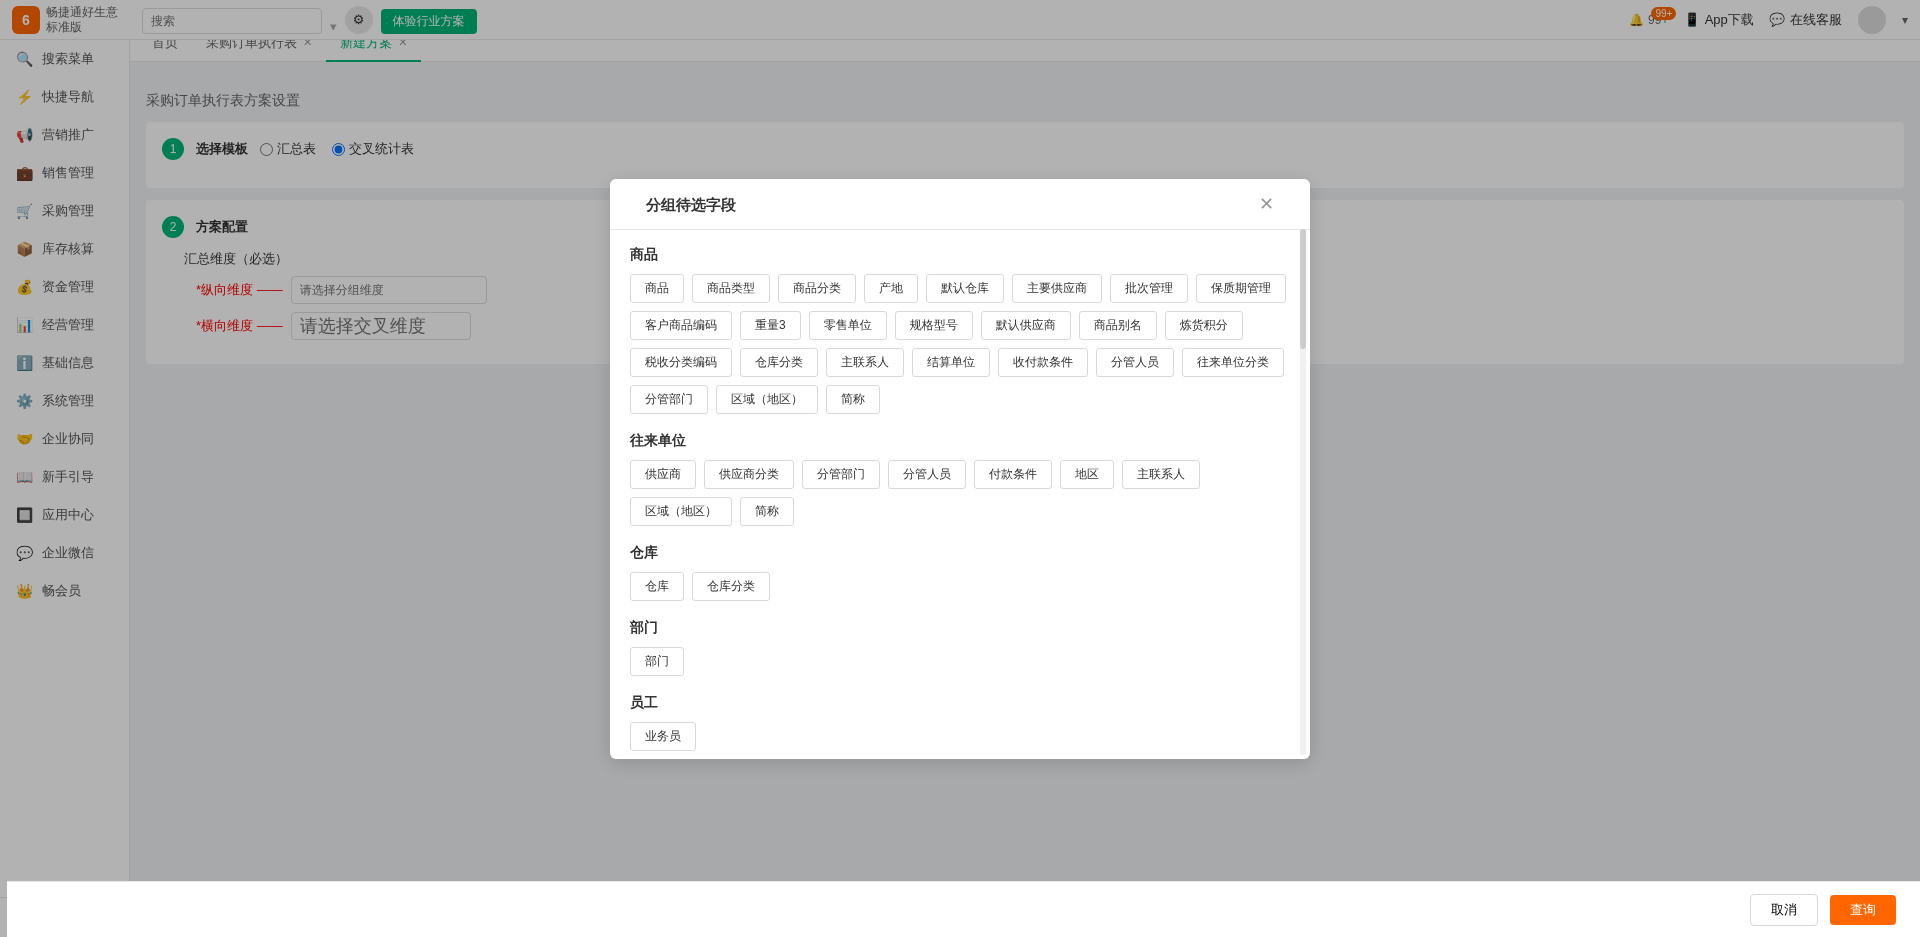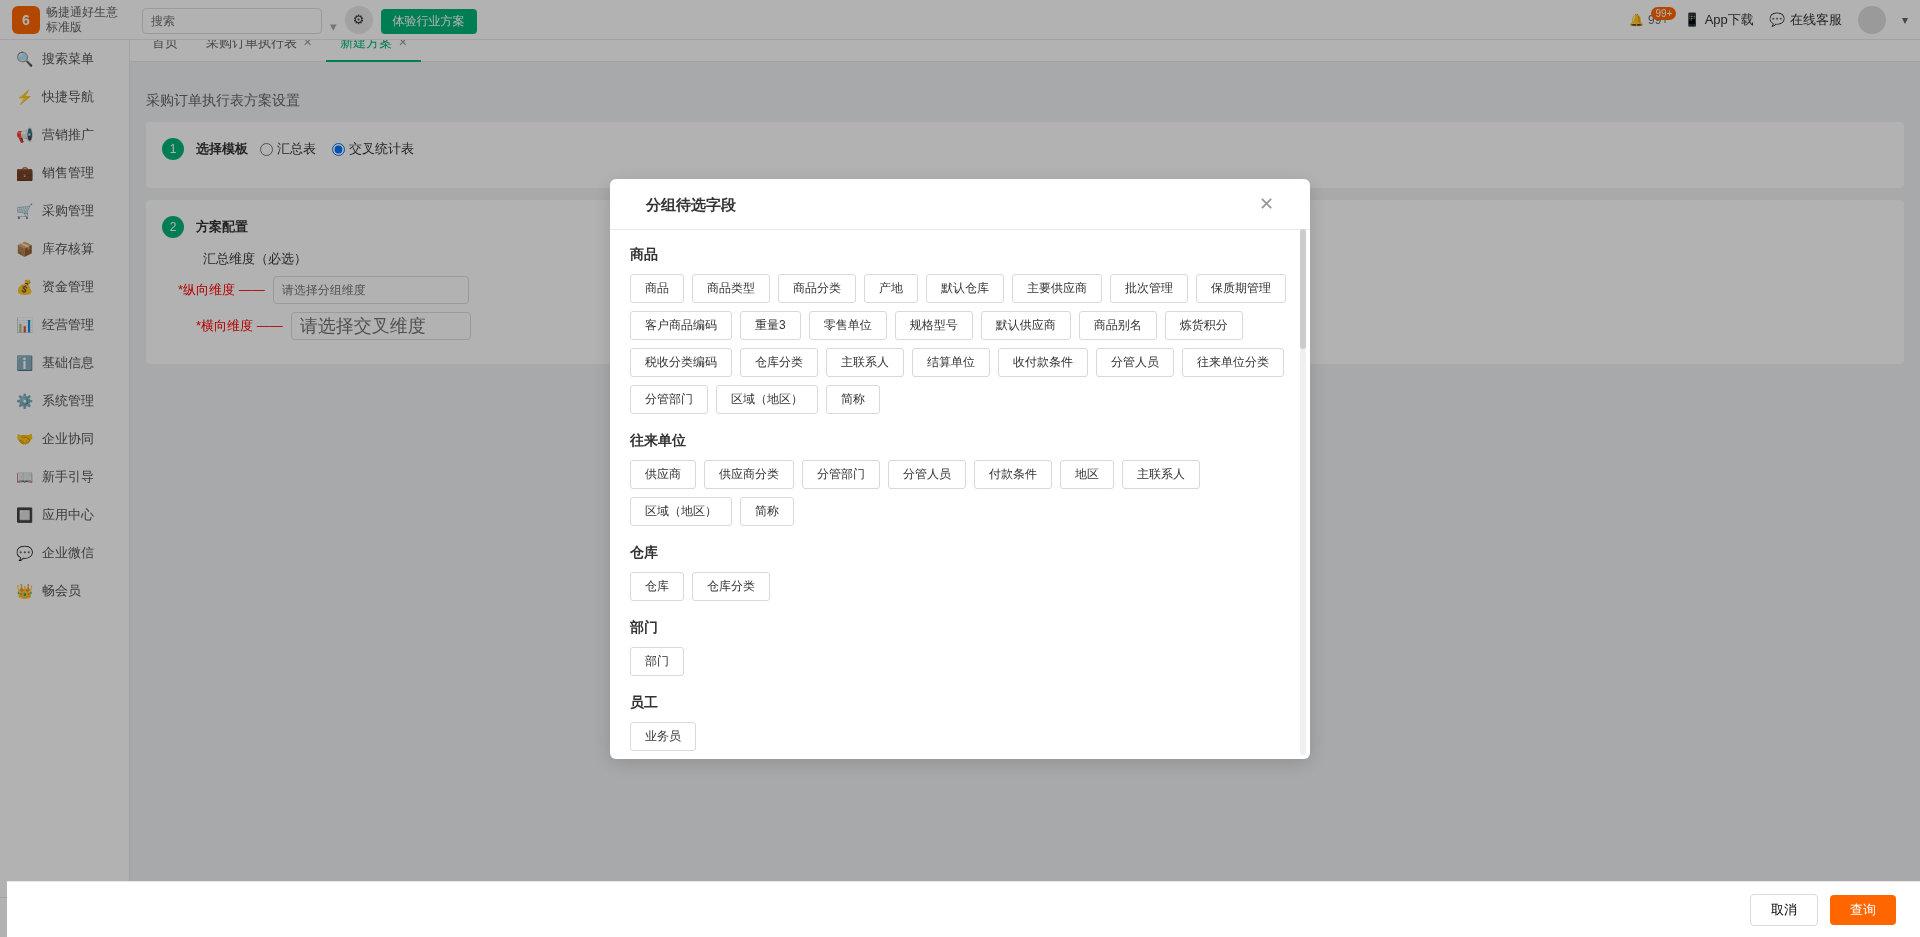--- a/index.html
+++ b/index.html
@@ -337,22 +337,22 @@
         </label>
       </div>
     </div>
   </div>
 
   <div style="background:#fff;border-radius:4px;padding:16px;">
     <div class="step-row">
       <div class="step-num">2</div>
       <div class="step-label">方案配置</div>
     </div>
-    <div style="margin-left:41px;font-size:13px;margin-bottom:8px;">汇总维度（必选）</div>
-    <div style="margin-left:16px;margin-bottom:8px;display:flex;align-items:center;gap:8px;">
+    <div style="margin-left:22px;font-size:13px;margin-bottom:8px;">汇总维度（必选）</div>
+    <div style="margin-left:34px;margin-bottom:8px;display:flex;align-items:center;gap:8px;">
       <span style="color:#f00;font-size:13px;">*纵向维度 ——</span>
       <input type="text" style="width: 196px; height: 28px; border: 1px solid rgb(221, 221, 221); border-radius: 4px; padding: 0px 8px; font-size: 12px;" placeholder="请选择分组维度">
     </div>
     <div style="margin-left:34px;margin-bottom:8px;display:flex;align-items:center;gap:8px;">
       <span style="color:#f00;font-size:13px;">*横向维度 ——</span>
       <input type="text" style="width: 180px; height: 28px; border: 1px solid rgb(221, 221, 221); border-radius: 4px; padding: 0px 8px; font-size: 18px;" placeholder="请选择交叉维度">
     </div>
   </div>
 </div>
 

